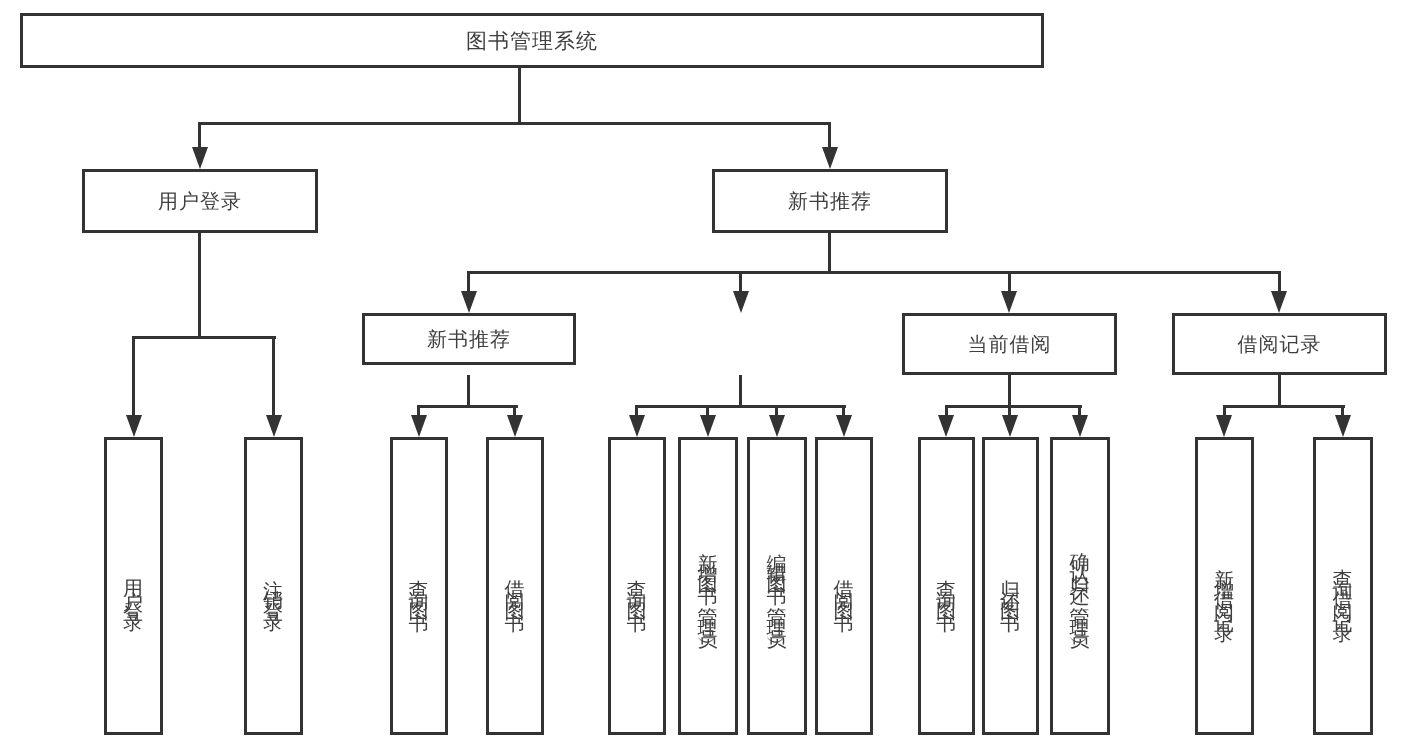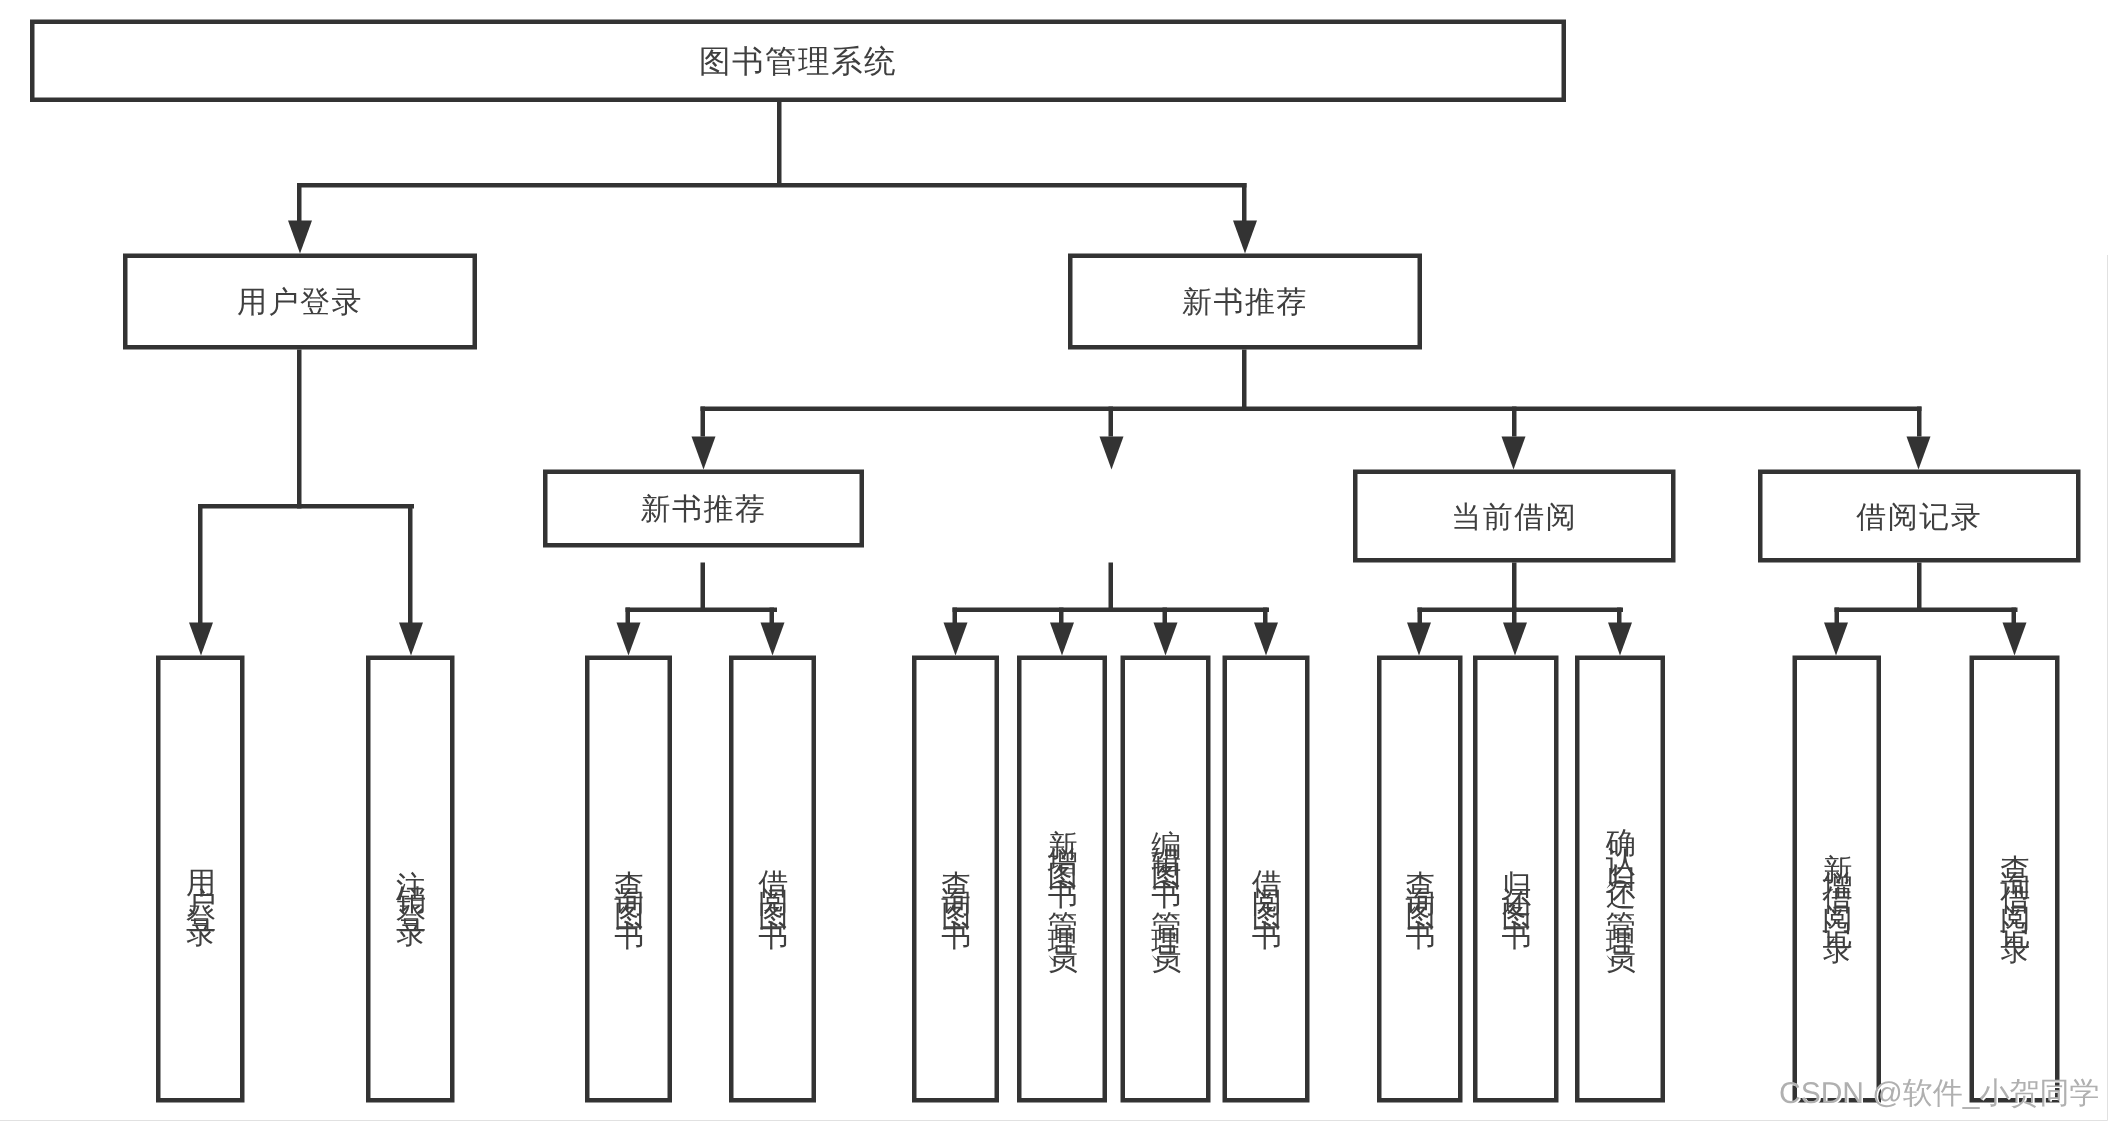--- a/index.html
+++ b/index.html
@@ -157,15 +157,14 @@
   <div class="vl" style="left:1078px;top:405px;height:12px"></div>
   <div class="arr" style="left:1072px;top:415px"></div>
 
   <div class="vl" style="left:1278px;top:375px;height:33px"></div>
   <div class="hl" style="left:1223px;top:405px;width:122px"></div>
   <div class="vl" style="left:1223px;top:405px;height:12px"></div>
   <div class="arr" style="left:1216px;top:415px"></div>
   <div class="vl" style="left:1341px;top:405px;height:12px"></div>
   <div class="arr" style="left:1335px;top:415px"></div>
 
-  <div class="watermark">CSDN @软件_小贺同学</div>
 
 </div>
 
 </body></html>

